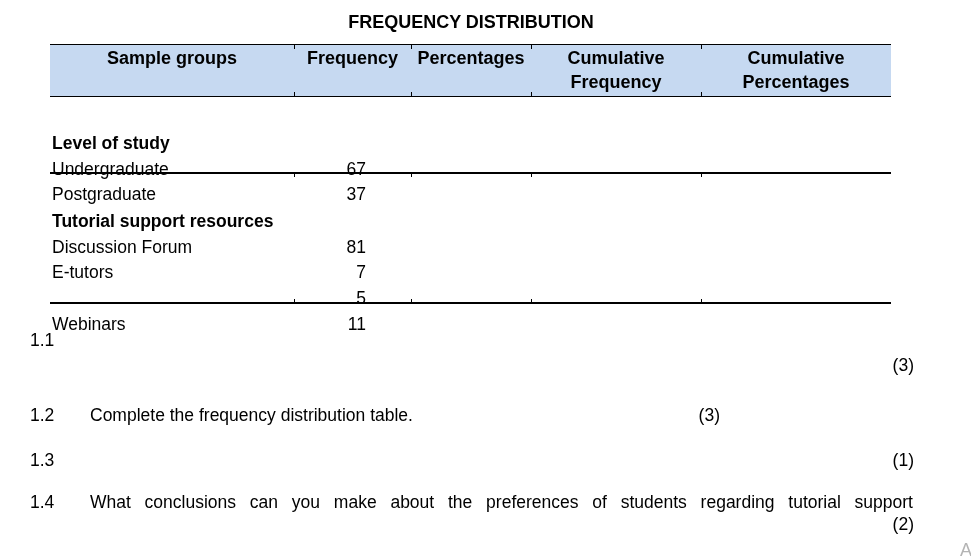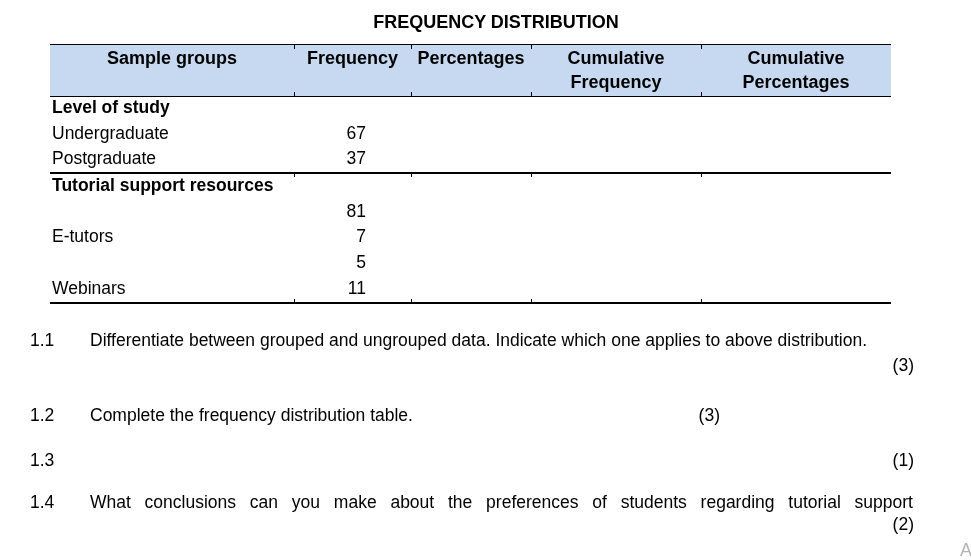--- a/index.html
+++ b/index.html
@@ -1,26 +1,26 @@
 <!DOCTYPE html>
 <html><head>
 <meta charset="utf-8">
 <style>
   html, body { margin:0; padding:0; background:#ffffff; }
   body { width:971px; height:560px; position:relative; overflow:hidden;
          font-family:"Liberation Sans", sans-serif; color:#000; }
   .title { position:absolute; left:0; top:12px; width:942px; text-align:center;
-           font-weight:bold; font-size:18px;padding-left:25px; }
+           font-weight:bold; font-size:18px; }
   .tbl { position:absolute; left:50px; top:44px; width:841px; }
   .hdr { position:absolute; left:0; top:0; width:841px; height:51px; background:#c6d9f1;
          border-top:1.5px solid #000; border-bottom:1.5px solid #000; }
   .hcell { position:absolute; top:0; height:51px; font-weight:bold; font-size:18px;
            text-align:center; line-height:24px; padding-top:1px; }
   .vtick { position:absolute; width:1px; height:4px; background:#000; }
-  .row { position:absolute; left:0; width:841px; height:26px; font-size:17.5px; line-height:26px; }
+  .row { position:absolute; left:0; width:841px; height:26px; font-size:17.5px; line-height:26px;margin-top:36px; }
   .row .lbl { position:absolute; left:2px; }
   .row .lbl.bold { font-weight:bold; }
   .row .freq { position:absolute; left:244px; width:72px; text-align:right; }
   .rule { position:absolute; left:0; width:841px; height:1.5px; background:#000; }
   .q { position:absolute; font-size:17.5px; }
   .qnum { position:absolute; left:30px; }
   .qtext { position:absolute; left:90px; width:823px; }
   .qtext.just { text-align:justify; text-align-last:justify; }
   .marks { position:absolute; right:57px; }
   .corner { position:absolute; left:960px; top:540px; color:#b4b4b4; font-size:18px; }
@@ -67,20 +67,21 @@
   <div class="rule" style="top:128px;"></div>
   <div class="vtick" style="left:244px;top:129px;"></div>
   <div class="vtick" style="left:361px;top:129px;"></div>
   <div class="vtick" style="left:481px;top:129px;"></div>
   <div class="vtick" style="left:651px;top:129px;"></div>
 
   <div class="row" style="top:128px;">
     <span class="lbl bold">Tutorial support resources</span>
   </div>
   <div class="row" style="top:154px;">
+    <span class="lbl">Discussion Forum</span>
     <span class="freq">81</span>
   </div>
   <div class="row" style="top:179px;">
     <span class="lbl">E-tutors</span>
     <span class="freq">7</span>
   </div>
   <div class="row" style="top:205px;">
     <span class="freq">5</span>
   </div>
   <div class="row" style="top:231px;">
@@ -89,21 +90,20 @@
   </div>
   <div class="rule" style="top:258px;"></div>
   <div class="vtick" style="left:244px;top:255px;"></div>
   <div class="vtick" style="left:361px;top:255px;"></div>
   <div class="vtick" style="left:481px;top:255px;"></div>
   <div class="vtick" style="left:651px;top:255px;"></div>
 </div>
 
 <div class="q" style="top:330px;left:0;width:971px;height:50px;">
   <span class="qnum">1.1</span>
-  <span class="qtext">Differentiate between grouped and ungrouped data. Indicate which one applies to above distribution.</span>
   <span class="marks" style="top:25px;">(3)</span>
 </div>
 
 <div class="q" style="top:405px;left:0;width:777px;height:24px;">
   <span class="qnum">1.2</span>
   <span class="qtext">Complete the frequency distribution table.</span>
   <span class="marks">(3)</span>
 </div>
 
 <div class="q" style="top:450px;left:0;width:971px;height:24px;">

